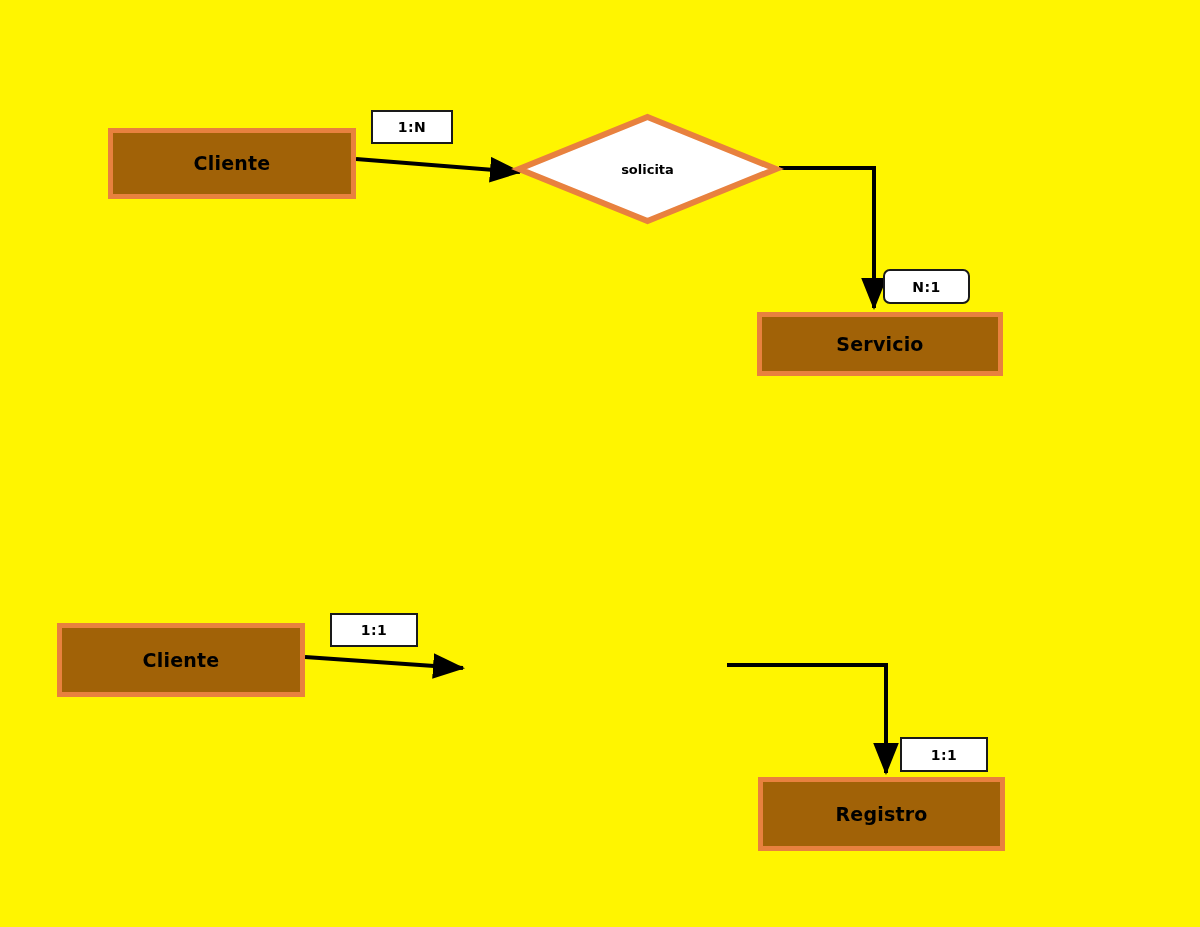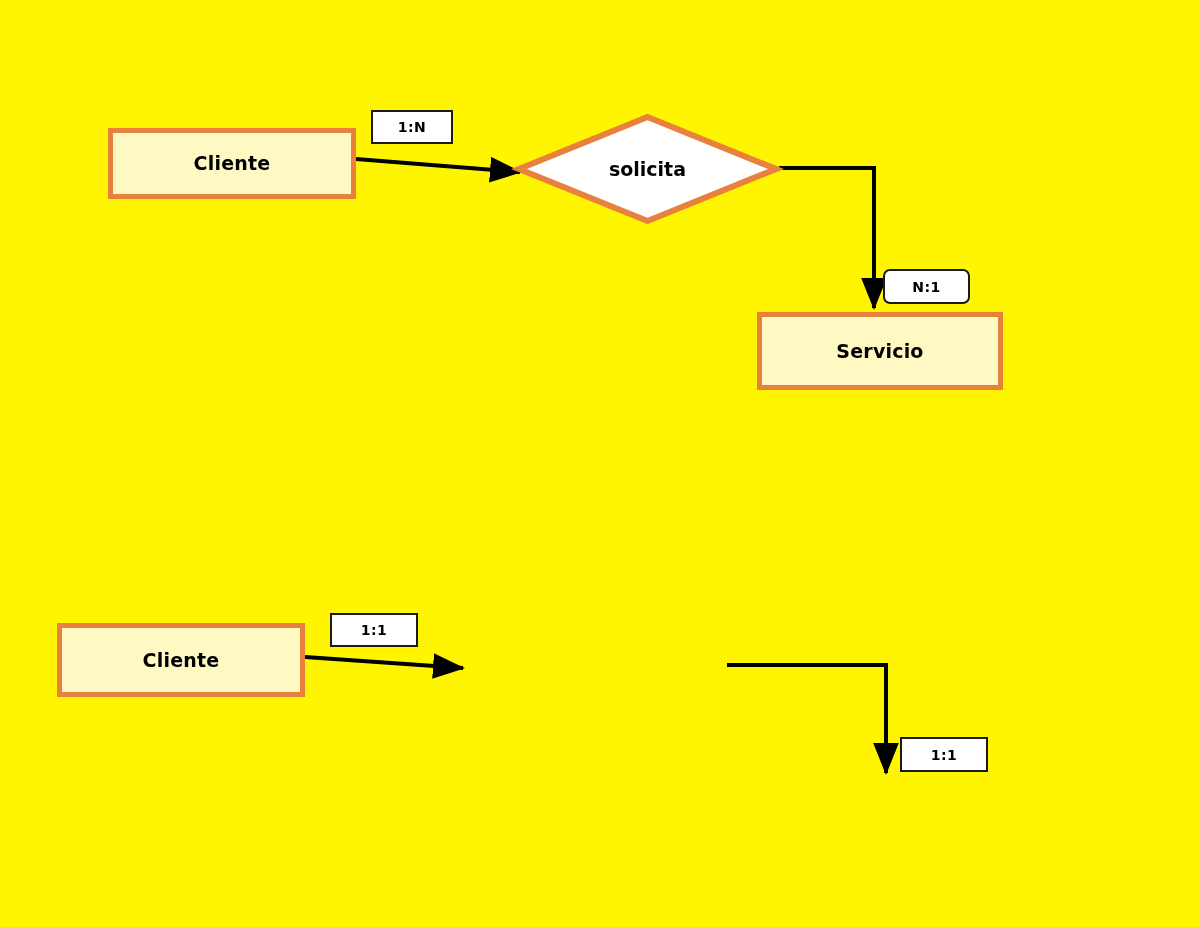--- a/index.html
+++ b/index.html
@@ -15,21 +15,21 @@
   }
   #canvas {
     position: relative;
     width: 1200px;
     height: 927px;
     background: #FFF500;
   }
   
   .entity {
     position: absolute;
-    background: #fef9c3;
+    background: #a16207;
     border: 5px solid #E8813E;
     box-sizing: border-box;
     display: flex;
     align-items: center;
     justify-content: center;
   }
   .entity .entity-label {
     font-size: 19px;
     font-weight: bold;
     color: #000000;
@@ -48,21 +48,21 @@
   }
   .relationship .rel-label {
     position: absolute;
     left: 0;
     top: 0;
     width: 100%;
     height: 100%;
     display: flex;
     align-items: center;
     justify-content: center;
-    font-size: 19px;
+    font-size: 13px;
     font-weight: bold;
     color: #000000;
     pointer-events: none;
   }
   .relationship.upper .rel-label {
     font-weight: 600;
   }
   
   .cardinality {
     position: absolute;
@@ -121,31 +121,34 @@
     <svg width="263" height="110" viewBox="0 0 263 110">
       <polygon points="131.5,3 260,55 131.5,107 3,55" fill="#FFFFFF" stroke="#E8813E" stroke-width="6"></polygon>
     </svg>
     <div class="rel-label">solicita</div>
   </div>
 
   <div class="cardinality" style="left:883px; top:269px; width:87px; height:35px;border-radius:7px;">
     <span>N:1</span>
   </div>
 
-  <div class="entity" style="left:757px; top:312px; width:246px; height:78px;">
+  <div class="entity" style="left:757px; top:312px; width:246px; height:64px;">
     <span class="entity-label">Servicio</span>
   </div>
 
   <div class="entity" style="left:57px; top:623px; width:248px; height:74px;">
     <span class="entity-label">Cliente</span>
   </div>
 
   <div class="cardinality" style="left:330px; top:613px; width:88px; height:34px;">
     <span>1:1</span>
   </div>
 
 
   <div class="cardinality" style="left:900px; top:737px; width:88px; height:35px;">
     <span>1:1</span>
   </div>
 
+  <div class="entity" style="left:758px; top:777px; width:247px; height:74px;">
+    <span class="entity-label">Registro</span>
+  </div>
 
 </div>
 
 </body></html>

